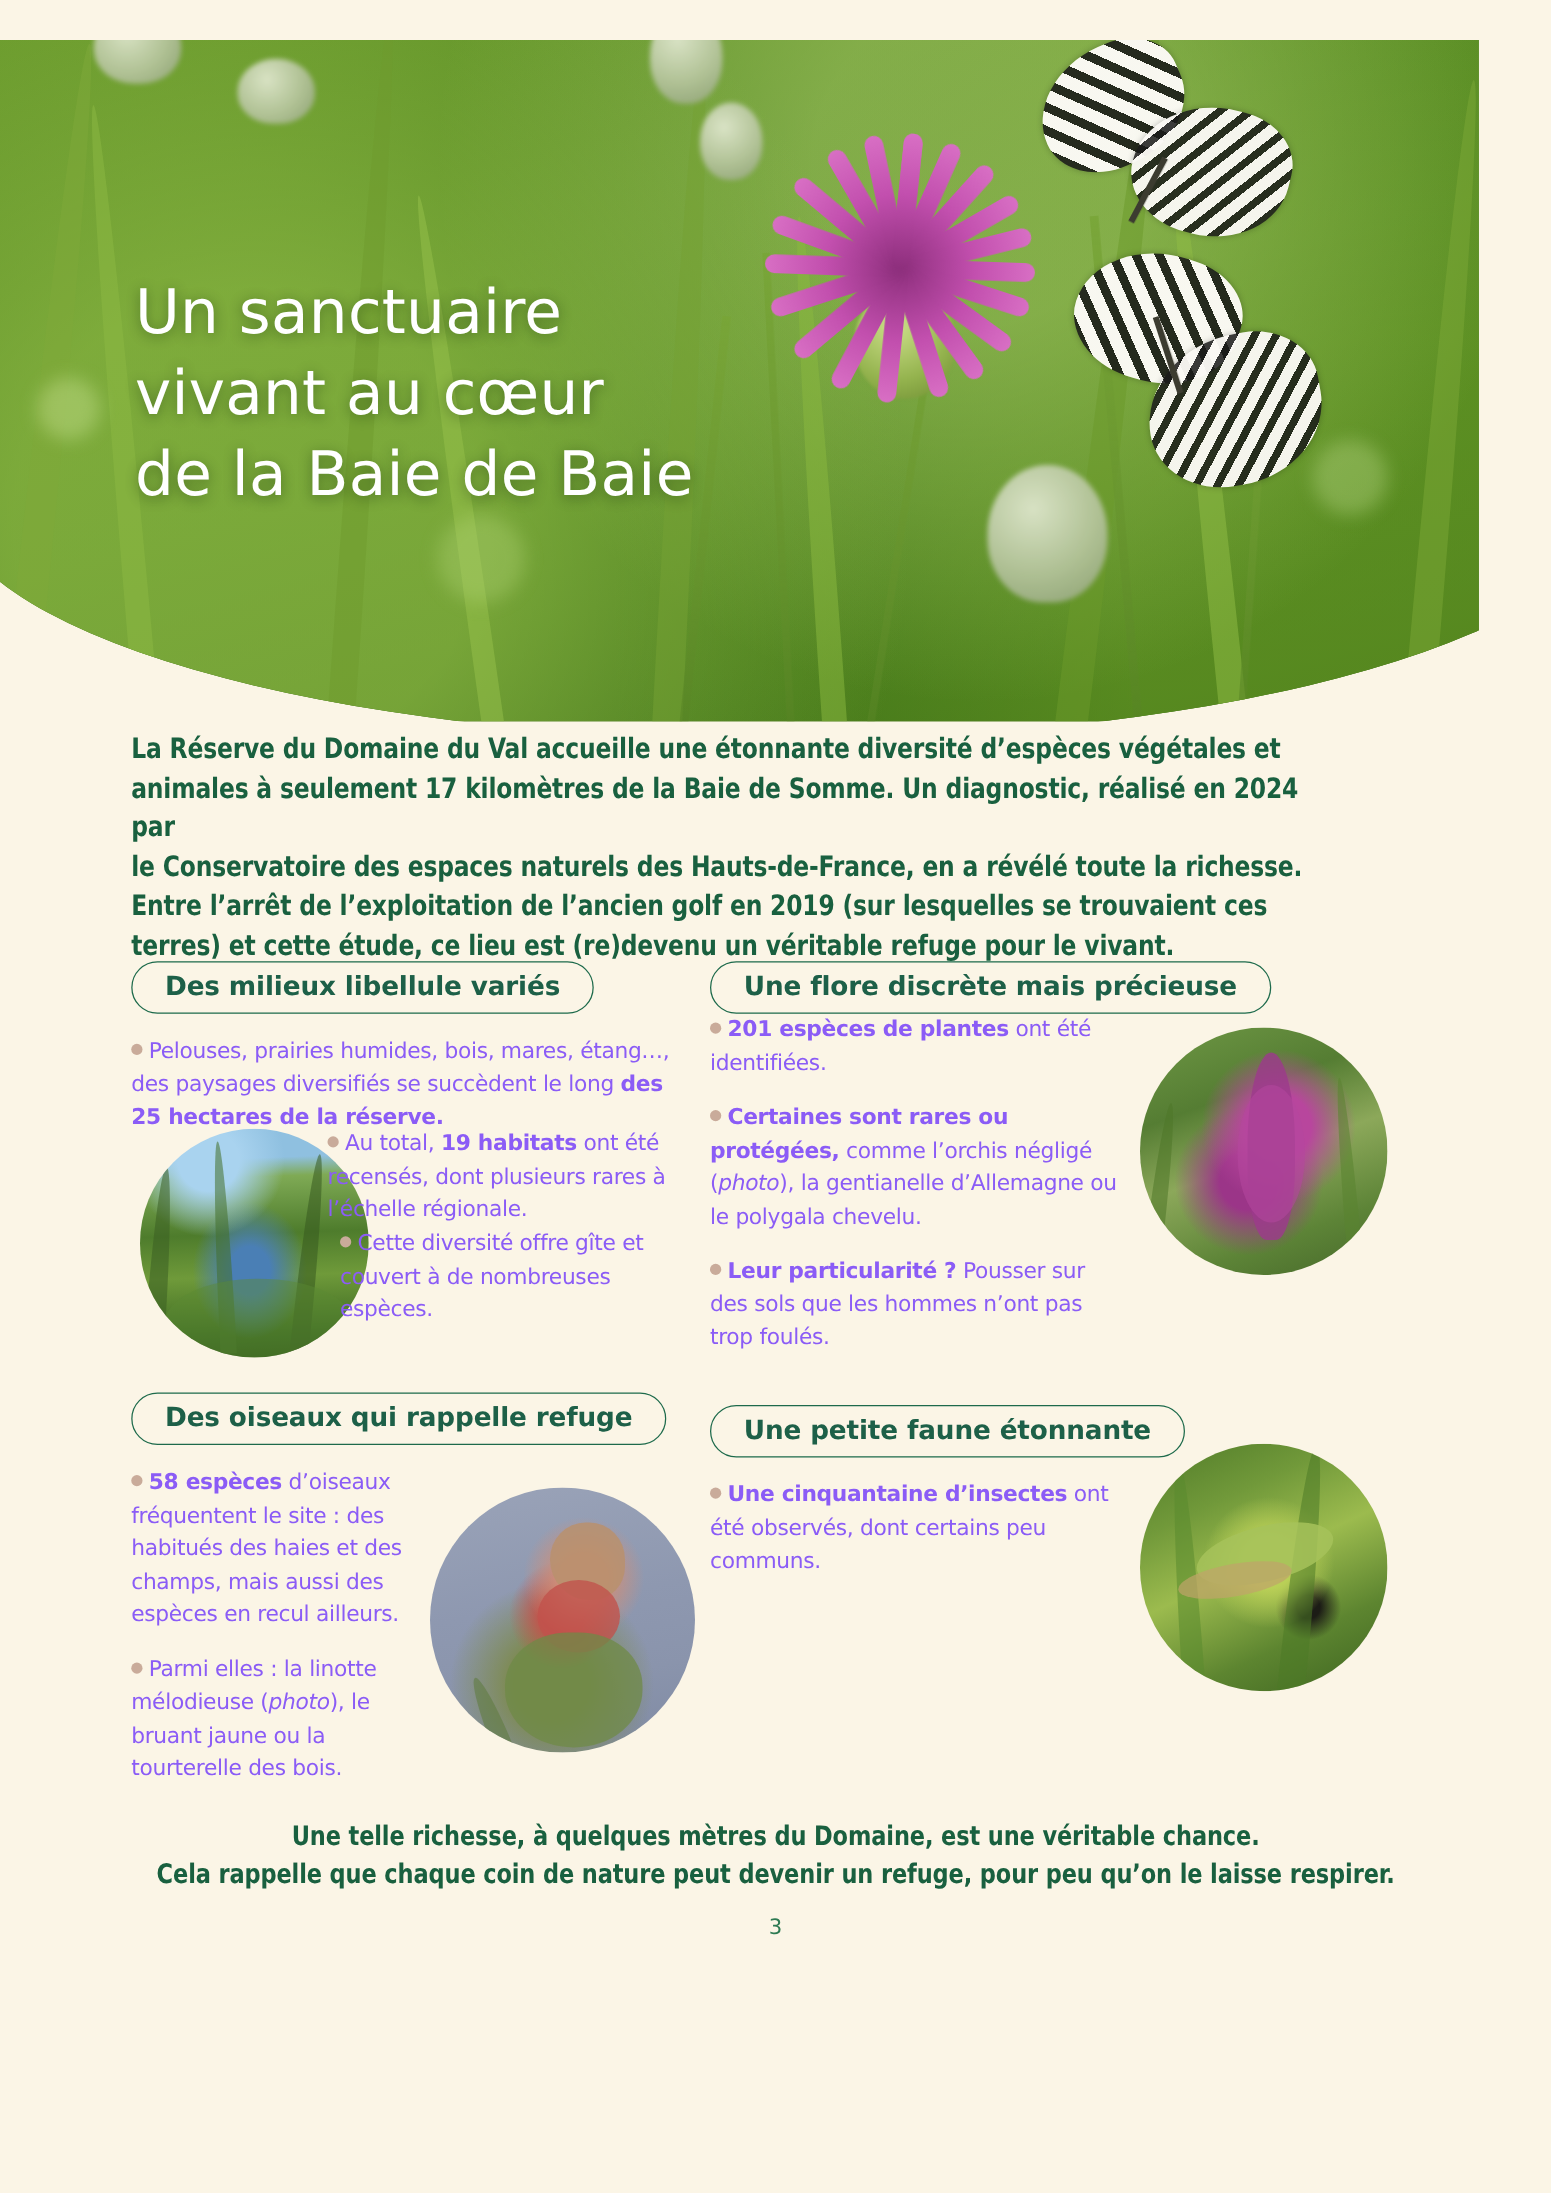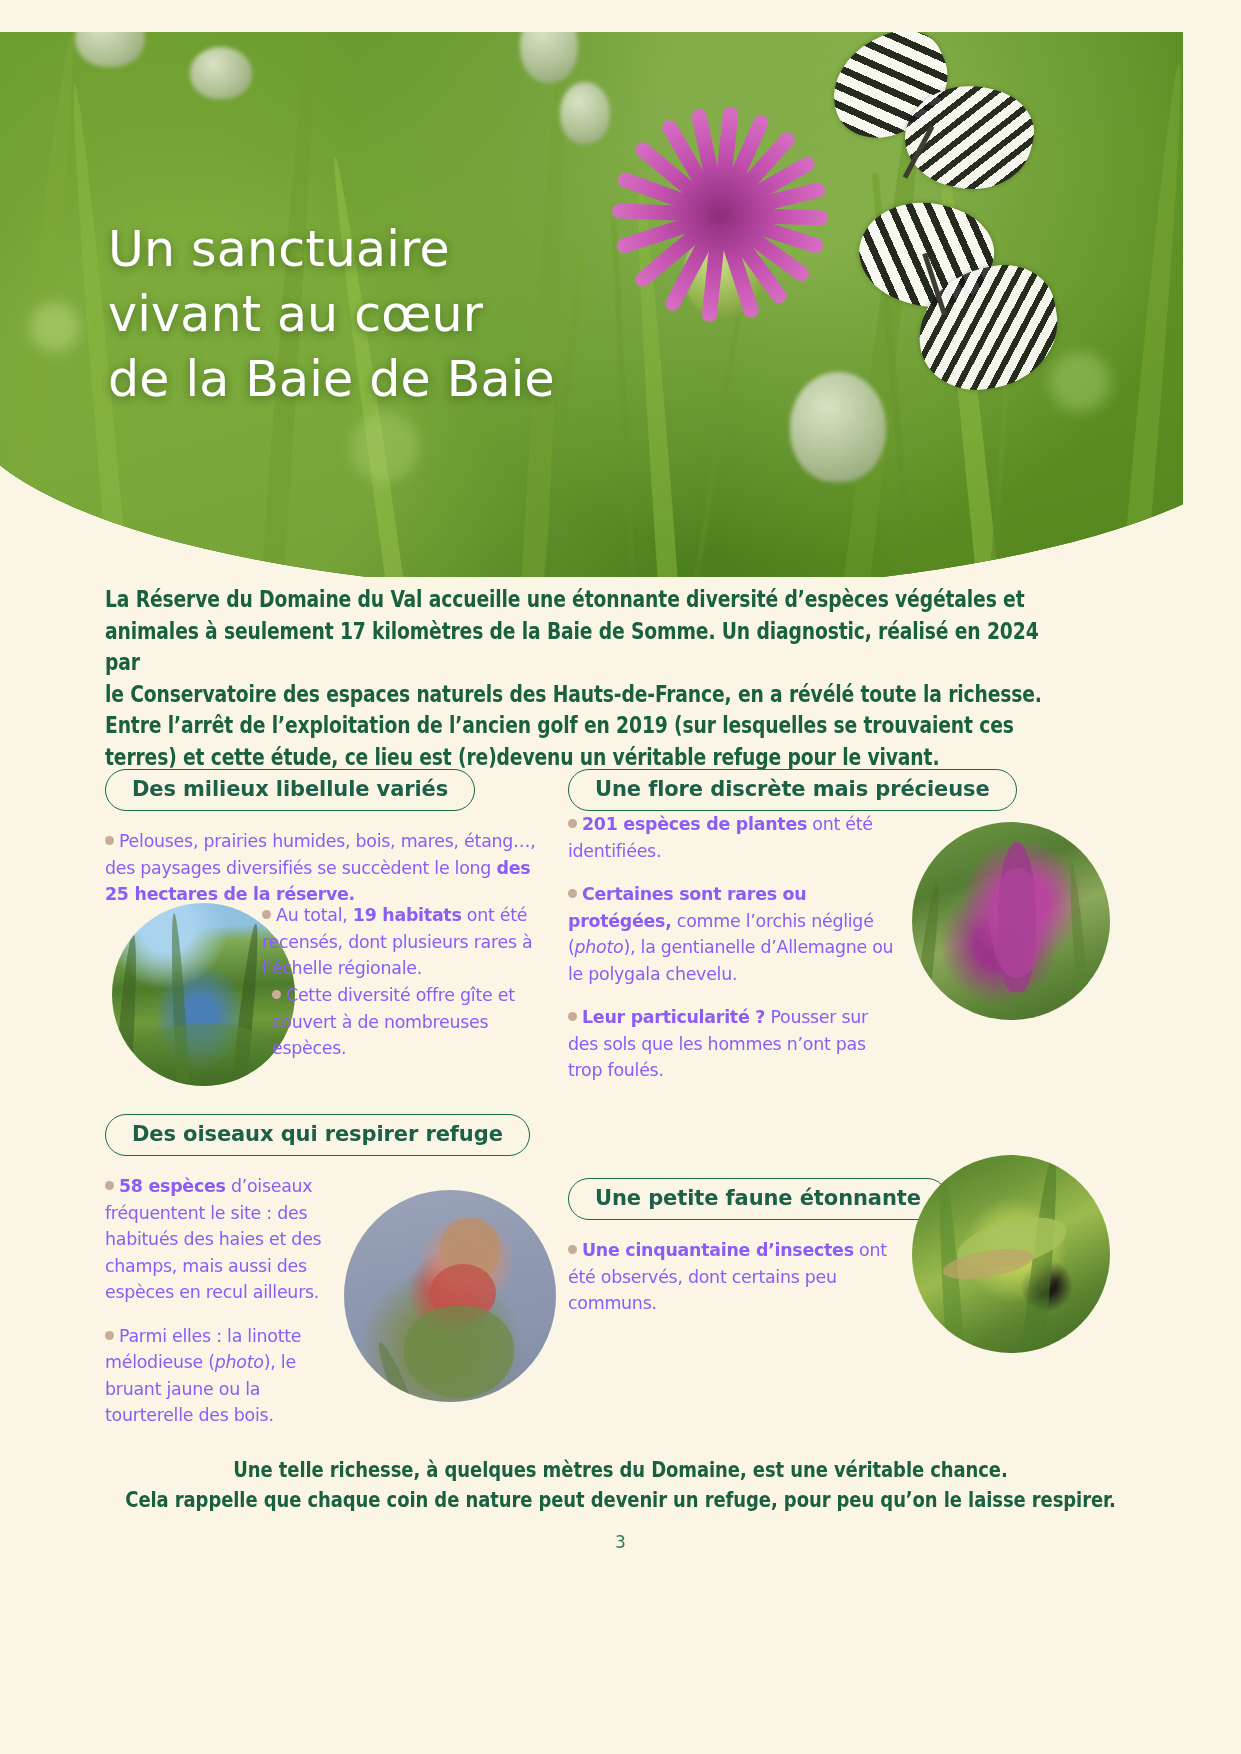--- a/index.html
+++ b/index.html
@@ -289,40 +289,40 @@
   </div>
 
   <div class="photo ph-orchid" style="left:912px;top:822px;width:198px;height:198px;">
     <div class="leaf" style="left:86px;top:20px;width:38px;height:150px;border-radius:50% 50% 40% 40%;background:#9c3a8c;opacity:.8;"></div>
     <div class="leaf" style="left:78px;top:46px;width:54px;height:110px;border-radius:50%;background:#b4479f;opacity:.55;"></div>
     <div class="leaf" style="left:10px;top:60px;width:14px;height:130px;background:#4e7628;transform:rotate(7deg);"></div>
     <div class="leaf" style="left:160px;top:40px;width:12px;height:150px;background:#5a8430;transform:rotate(-5deg);"></div>
   </div>
 
   <div class="col" style="left:105px;top:1114px;width:455px;">
-    <div class="pill">Des oiseaux qui respirer refuge</div>
+    <div class="pill">Des oiseaux qui rappelle refuge</div>
 
     <div class="body-txt" style="margin-top:17px;width:235px;">
       <p class="para">
         <span class="bullet"></span><b>58 espèces</b><span> d’oiseaux fréquentent le site : des habitués des haies et des champs, mais aussi des espèces en recul ailleurs.</span>
       </p>
       <p class="para">
         <span class="bullet"></span><span>Parmi elles : la linotte mélodieuse (</span><i>photo</i><span>), le bruant jaune ou la tourterelle des bois.</span>
       </p>
     </div>
   </div>
 
   <div class="photo ph-bird" style="left:344px;top:1190px;width:212px;height:212px;">
     <div class="leaf" style="left:96px;top:28px;width:60px;height:62px;border-radius:50% 50% 45% 55%;background:#b9906d;opacity:.85;"></div>
     <div class="leaf" style="left:86px;top:74px;width:66px;height:58px;border-radius:50%;background:#c0524c;opacity:.8;"></div>
     <div class="leaf" style="left:60px;top:116px;width:110px;height:92px;border-radius:46% 46% 50% 50%;background:#6f8a47;opacity:.75;"></div>
     <div class="leaf" style="left:40px;top:150px;width:16px;height:64px;background:#5d7a3c;transform:rotate(-22deg);"></div>
   </div>
 
-  <div class="col" style="left:568px;top:1178px;width:420px;">
+  <div class="col" style="left:568px;top:1124px;width:420px;">
     <div class="pill">Une petite faune étonnante</div>
 
     <div class="body-txt" style="margin-top:17px;width:345px;">
       <p class="para">
         <span class="bullet"></span><b>Une cinquantaine d’insectes</b><span> ont été observés, dont certains peu communs.</span>
       </p>
     </div>
   </div>
 
   <div class="photo ph-grass" style="left:912px;top:1155px;width:198px;height:198px;">

